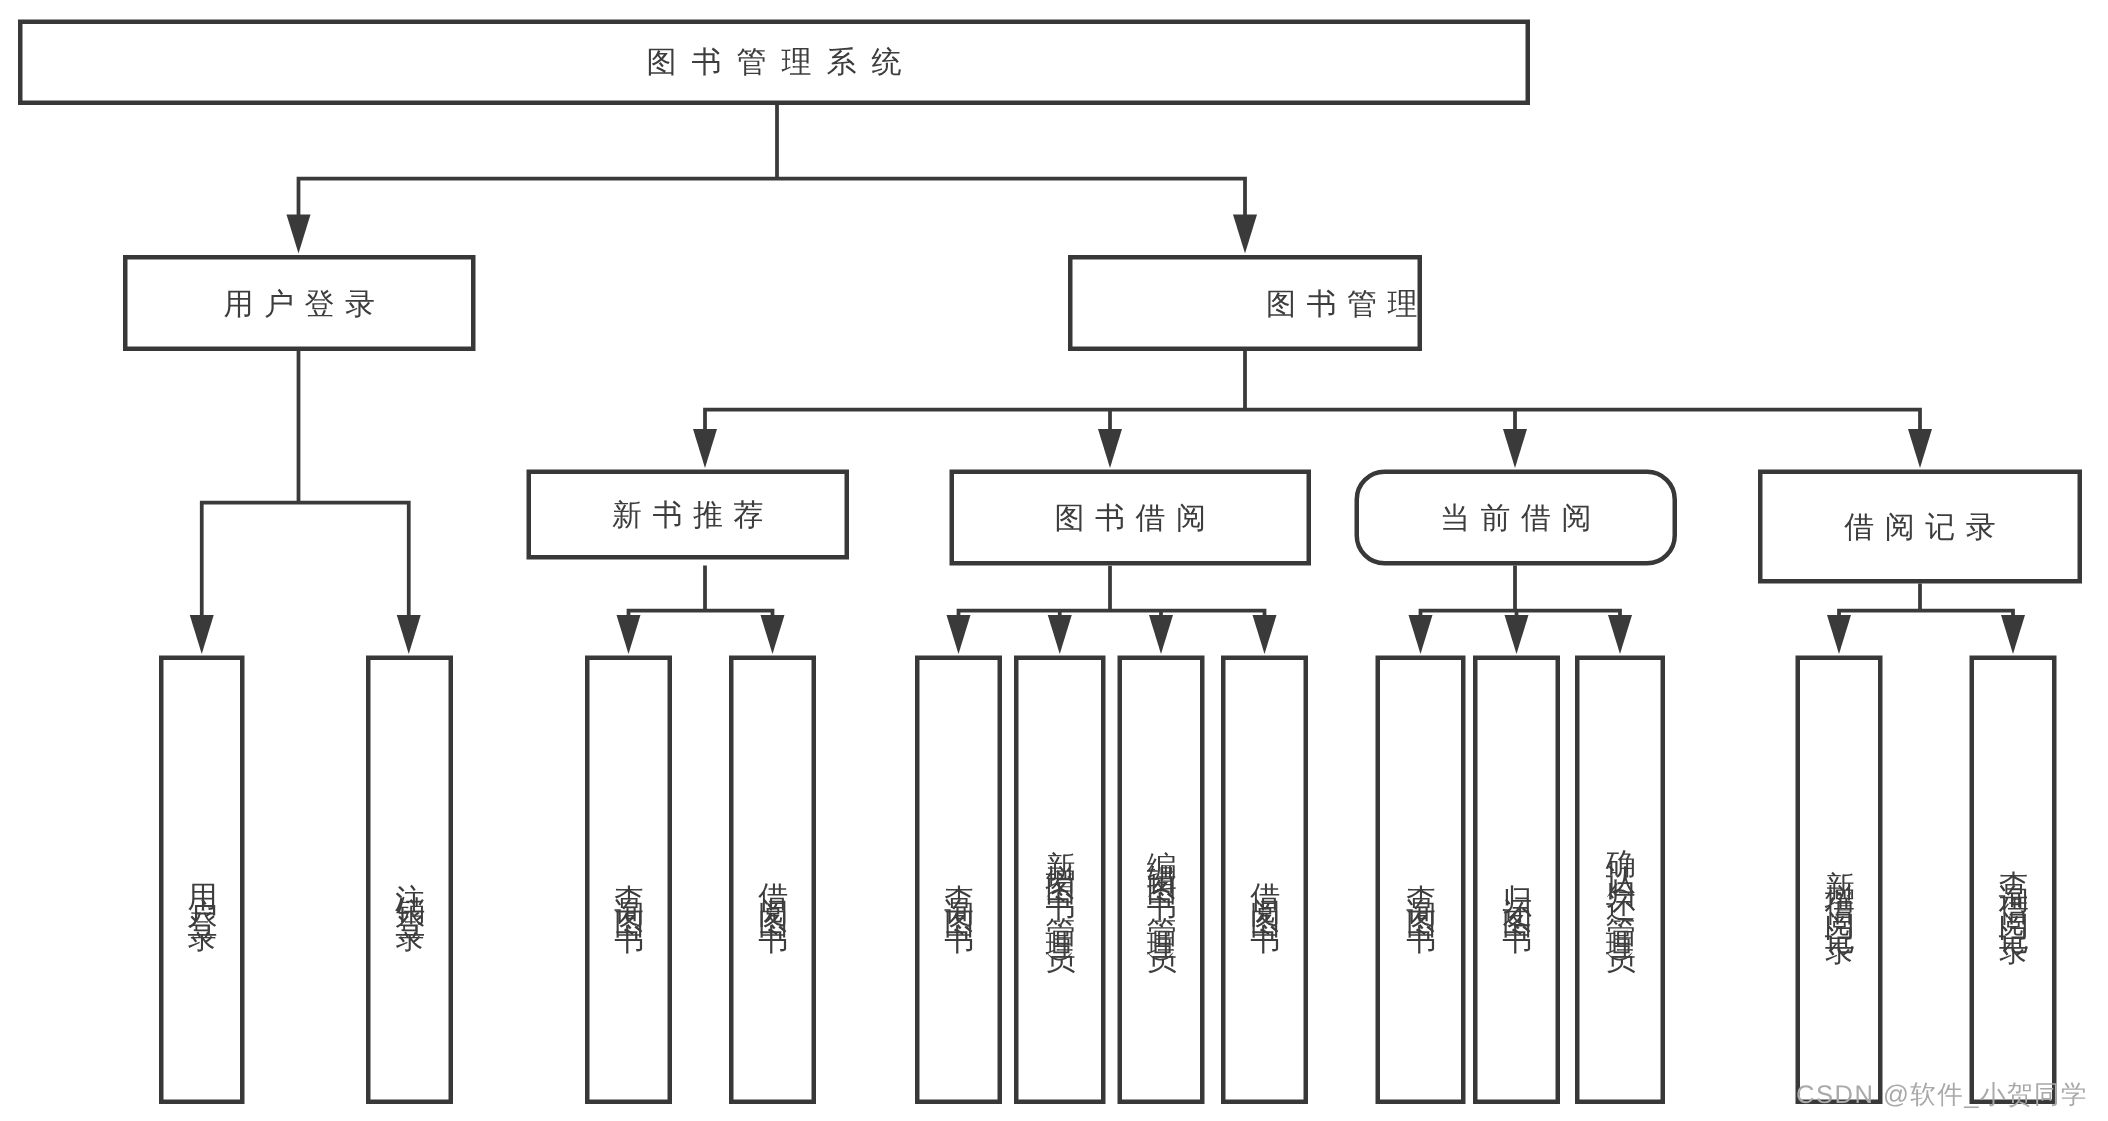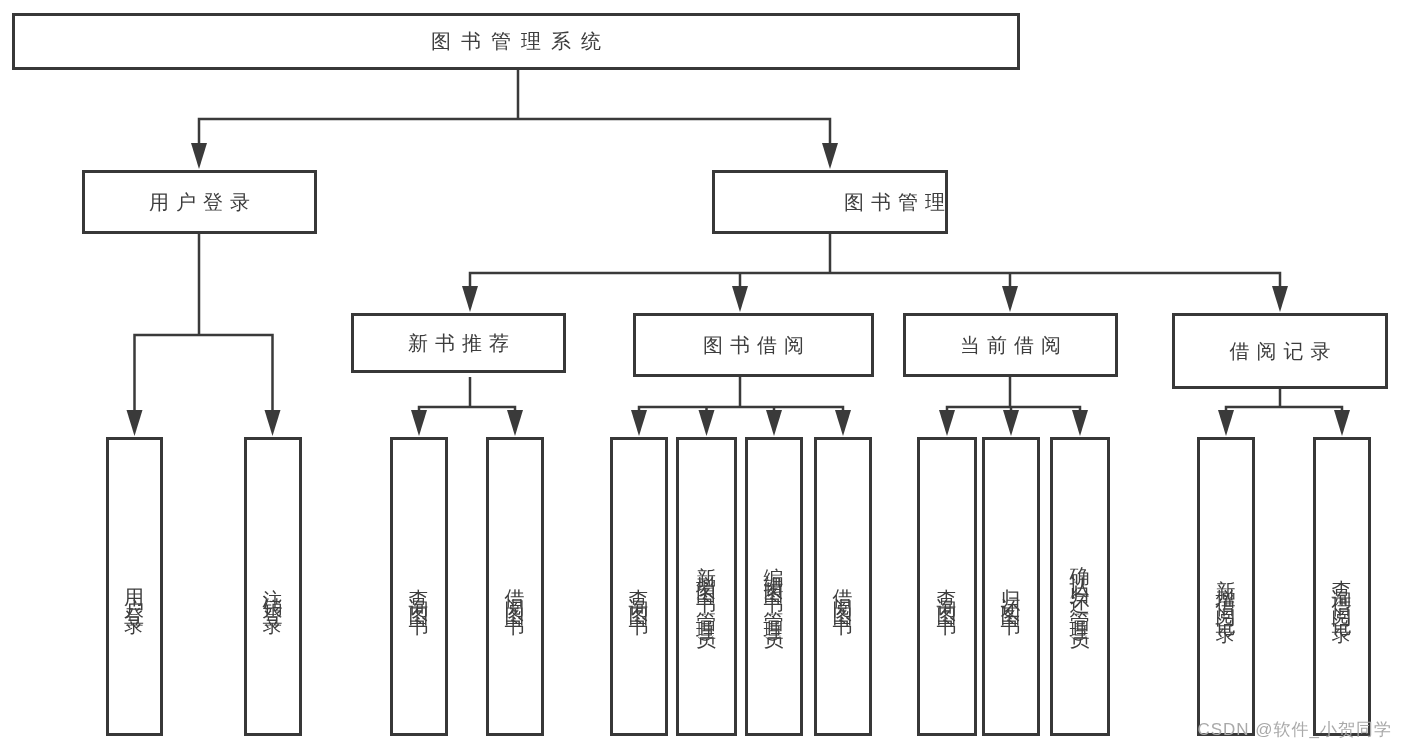--- a/index.html
+++ b/index.html
@@ -137,21 +137,21 @@
   <div class="node hbox" style="left:712px; top:170px; width:236px; height:64px;justify-content:flex-end;">
     <span class="lbl">图书管理</span>
   </div>
 
   <div class="node hbox" style="left:351px; top:313px; width:215px; height:60px;">
     <span class="lbl">新书推荐</span>
   </div>
   <div class="node hbox" style="left:633px; top:313px; width:241px; height:64px;">
     <span class="lbl">图书借阅</span>
   </div>
-  <div class="node hbox" style="left:903px; top:313px; width:215px; height:64px;">
+  <div class="node hbox" style="left:903px; top:313px; width:215px; height:64px;border-radius:20px;">
     <span class="lbl">当前借阅</span>
   </div>
   <div class="node hbox" style="left:1172px; top:313px; width:216px; height:76px;">
     <span class="lbl">借阅记录</span>
   </div>
 
   <div class="node vbox" style="left:106px; top:437px; width:57px; height:299px;">
     <span class="lbl">用户登录</span>
   </div>
   <div class="node vbox" style="left:244px; top:437px; width:58px; height:299px;">

